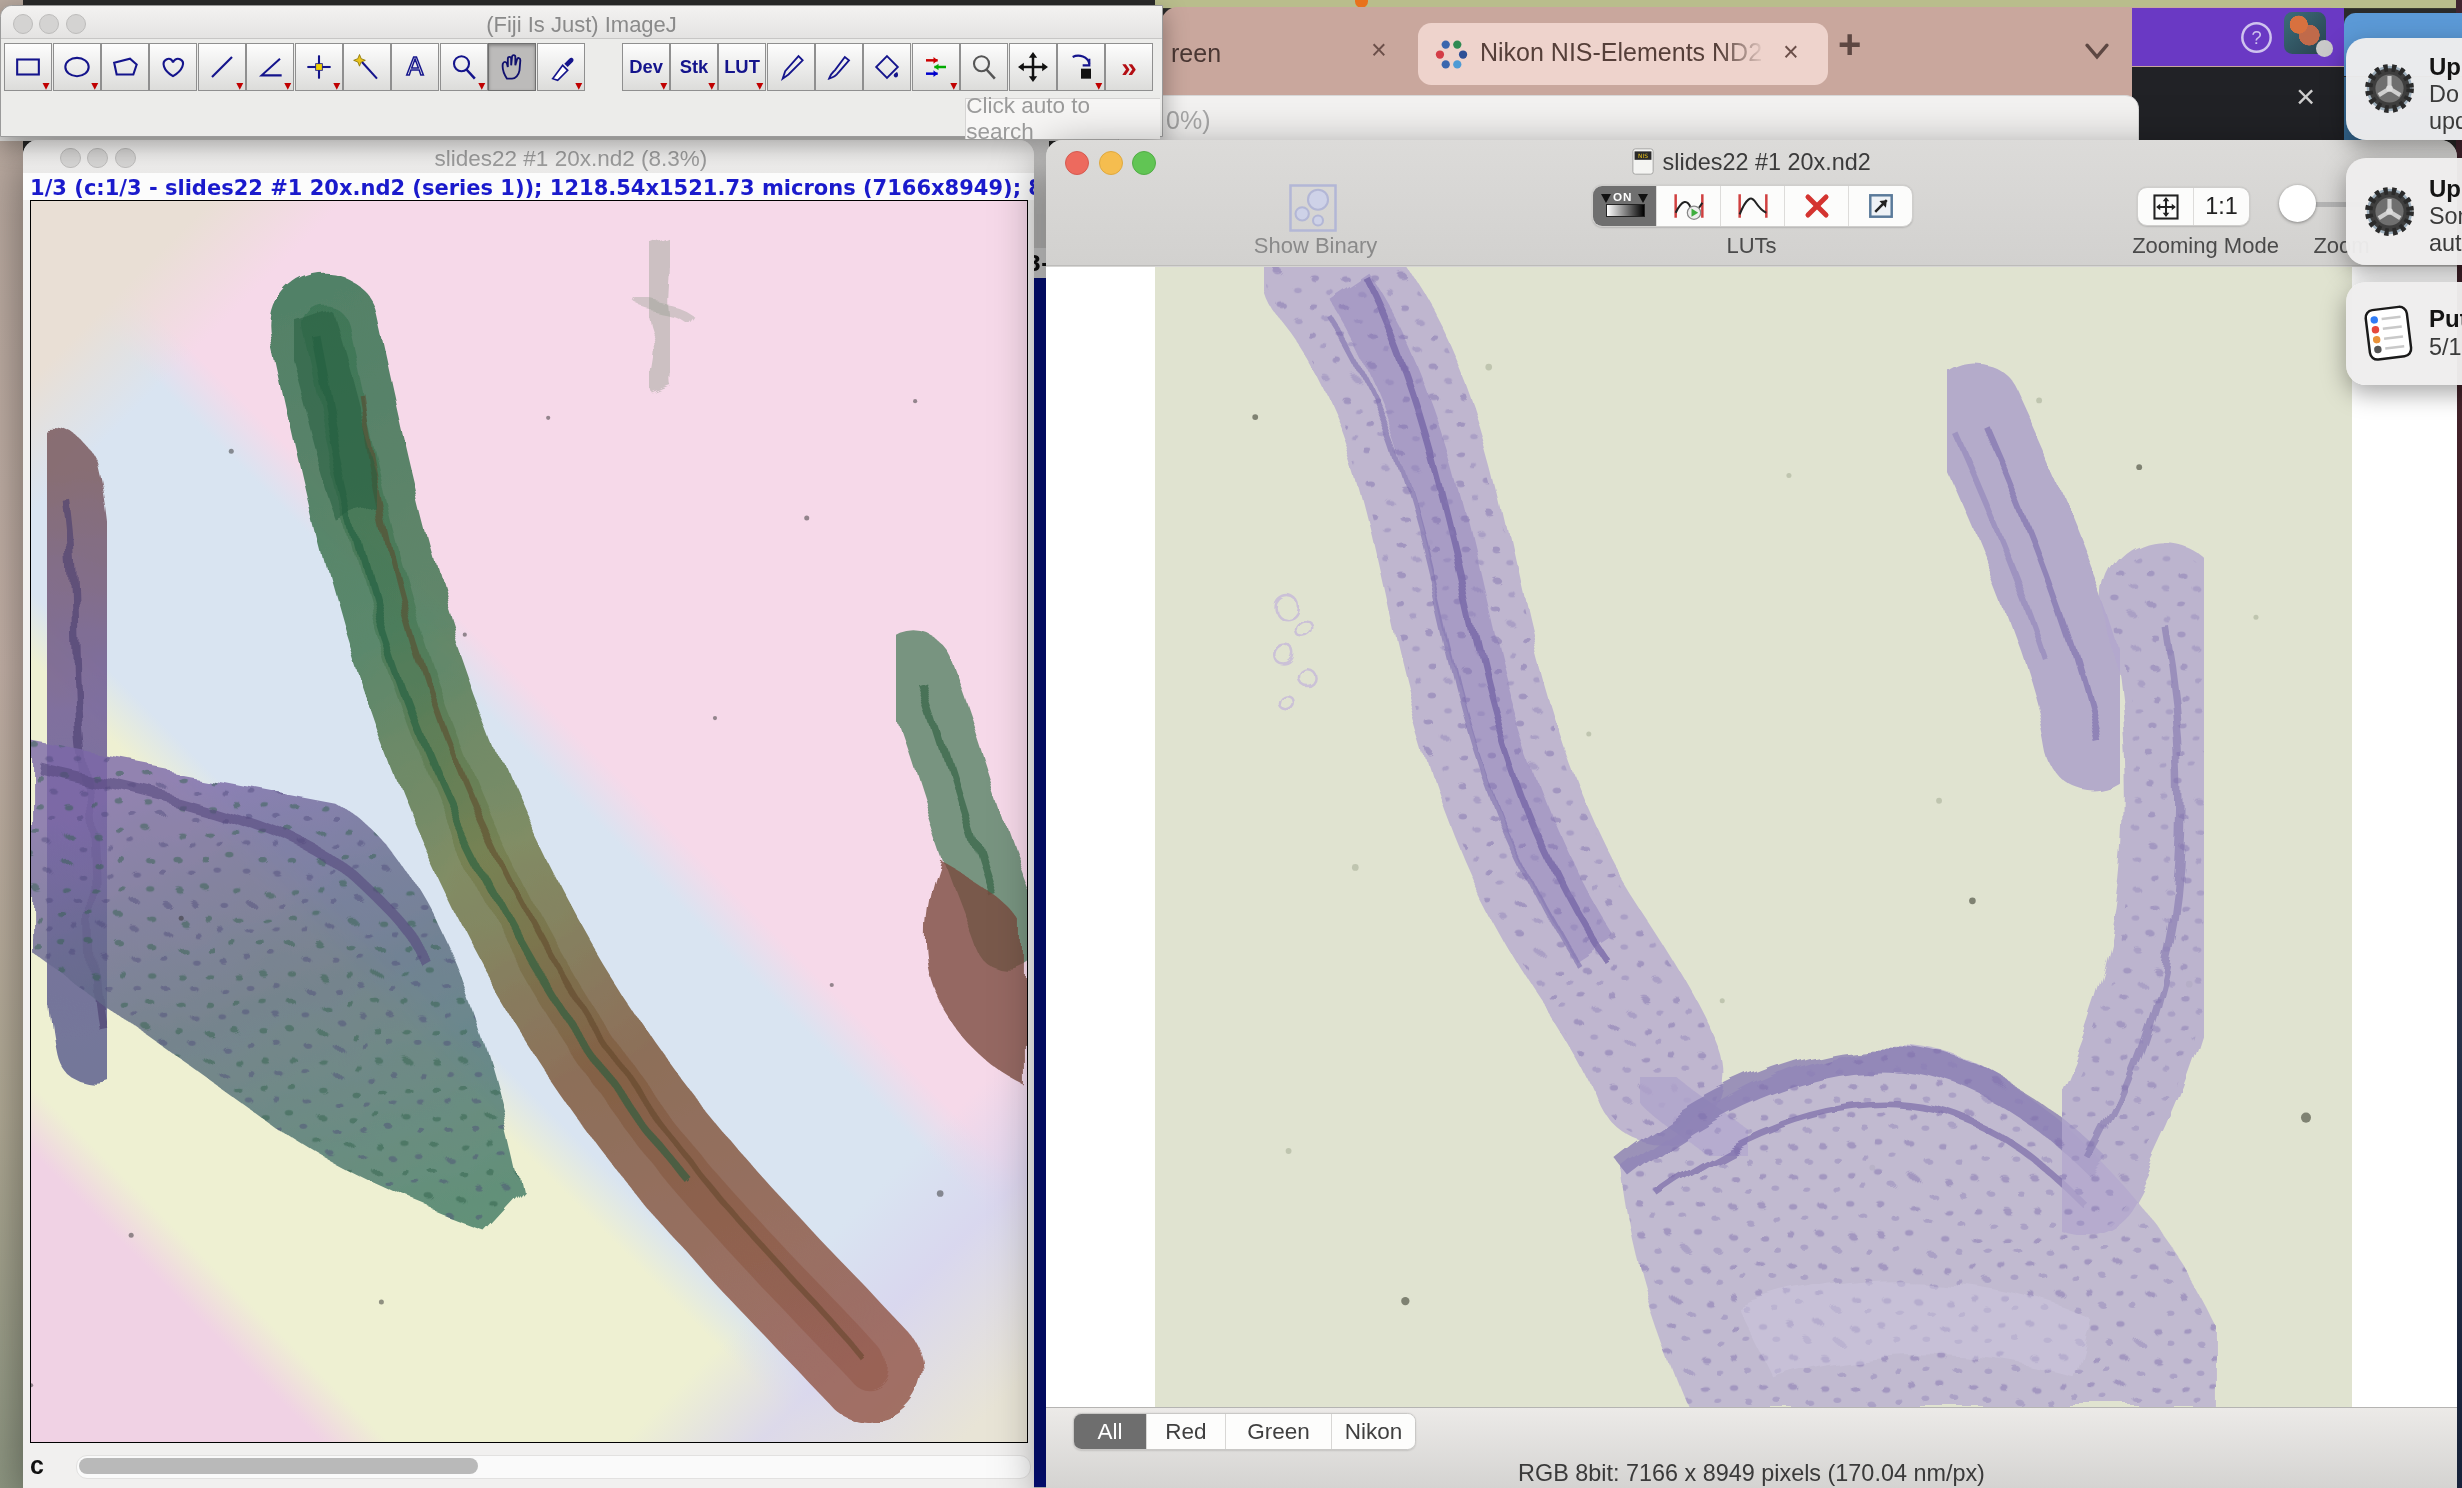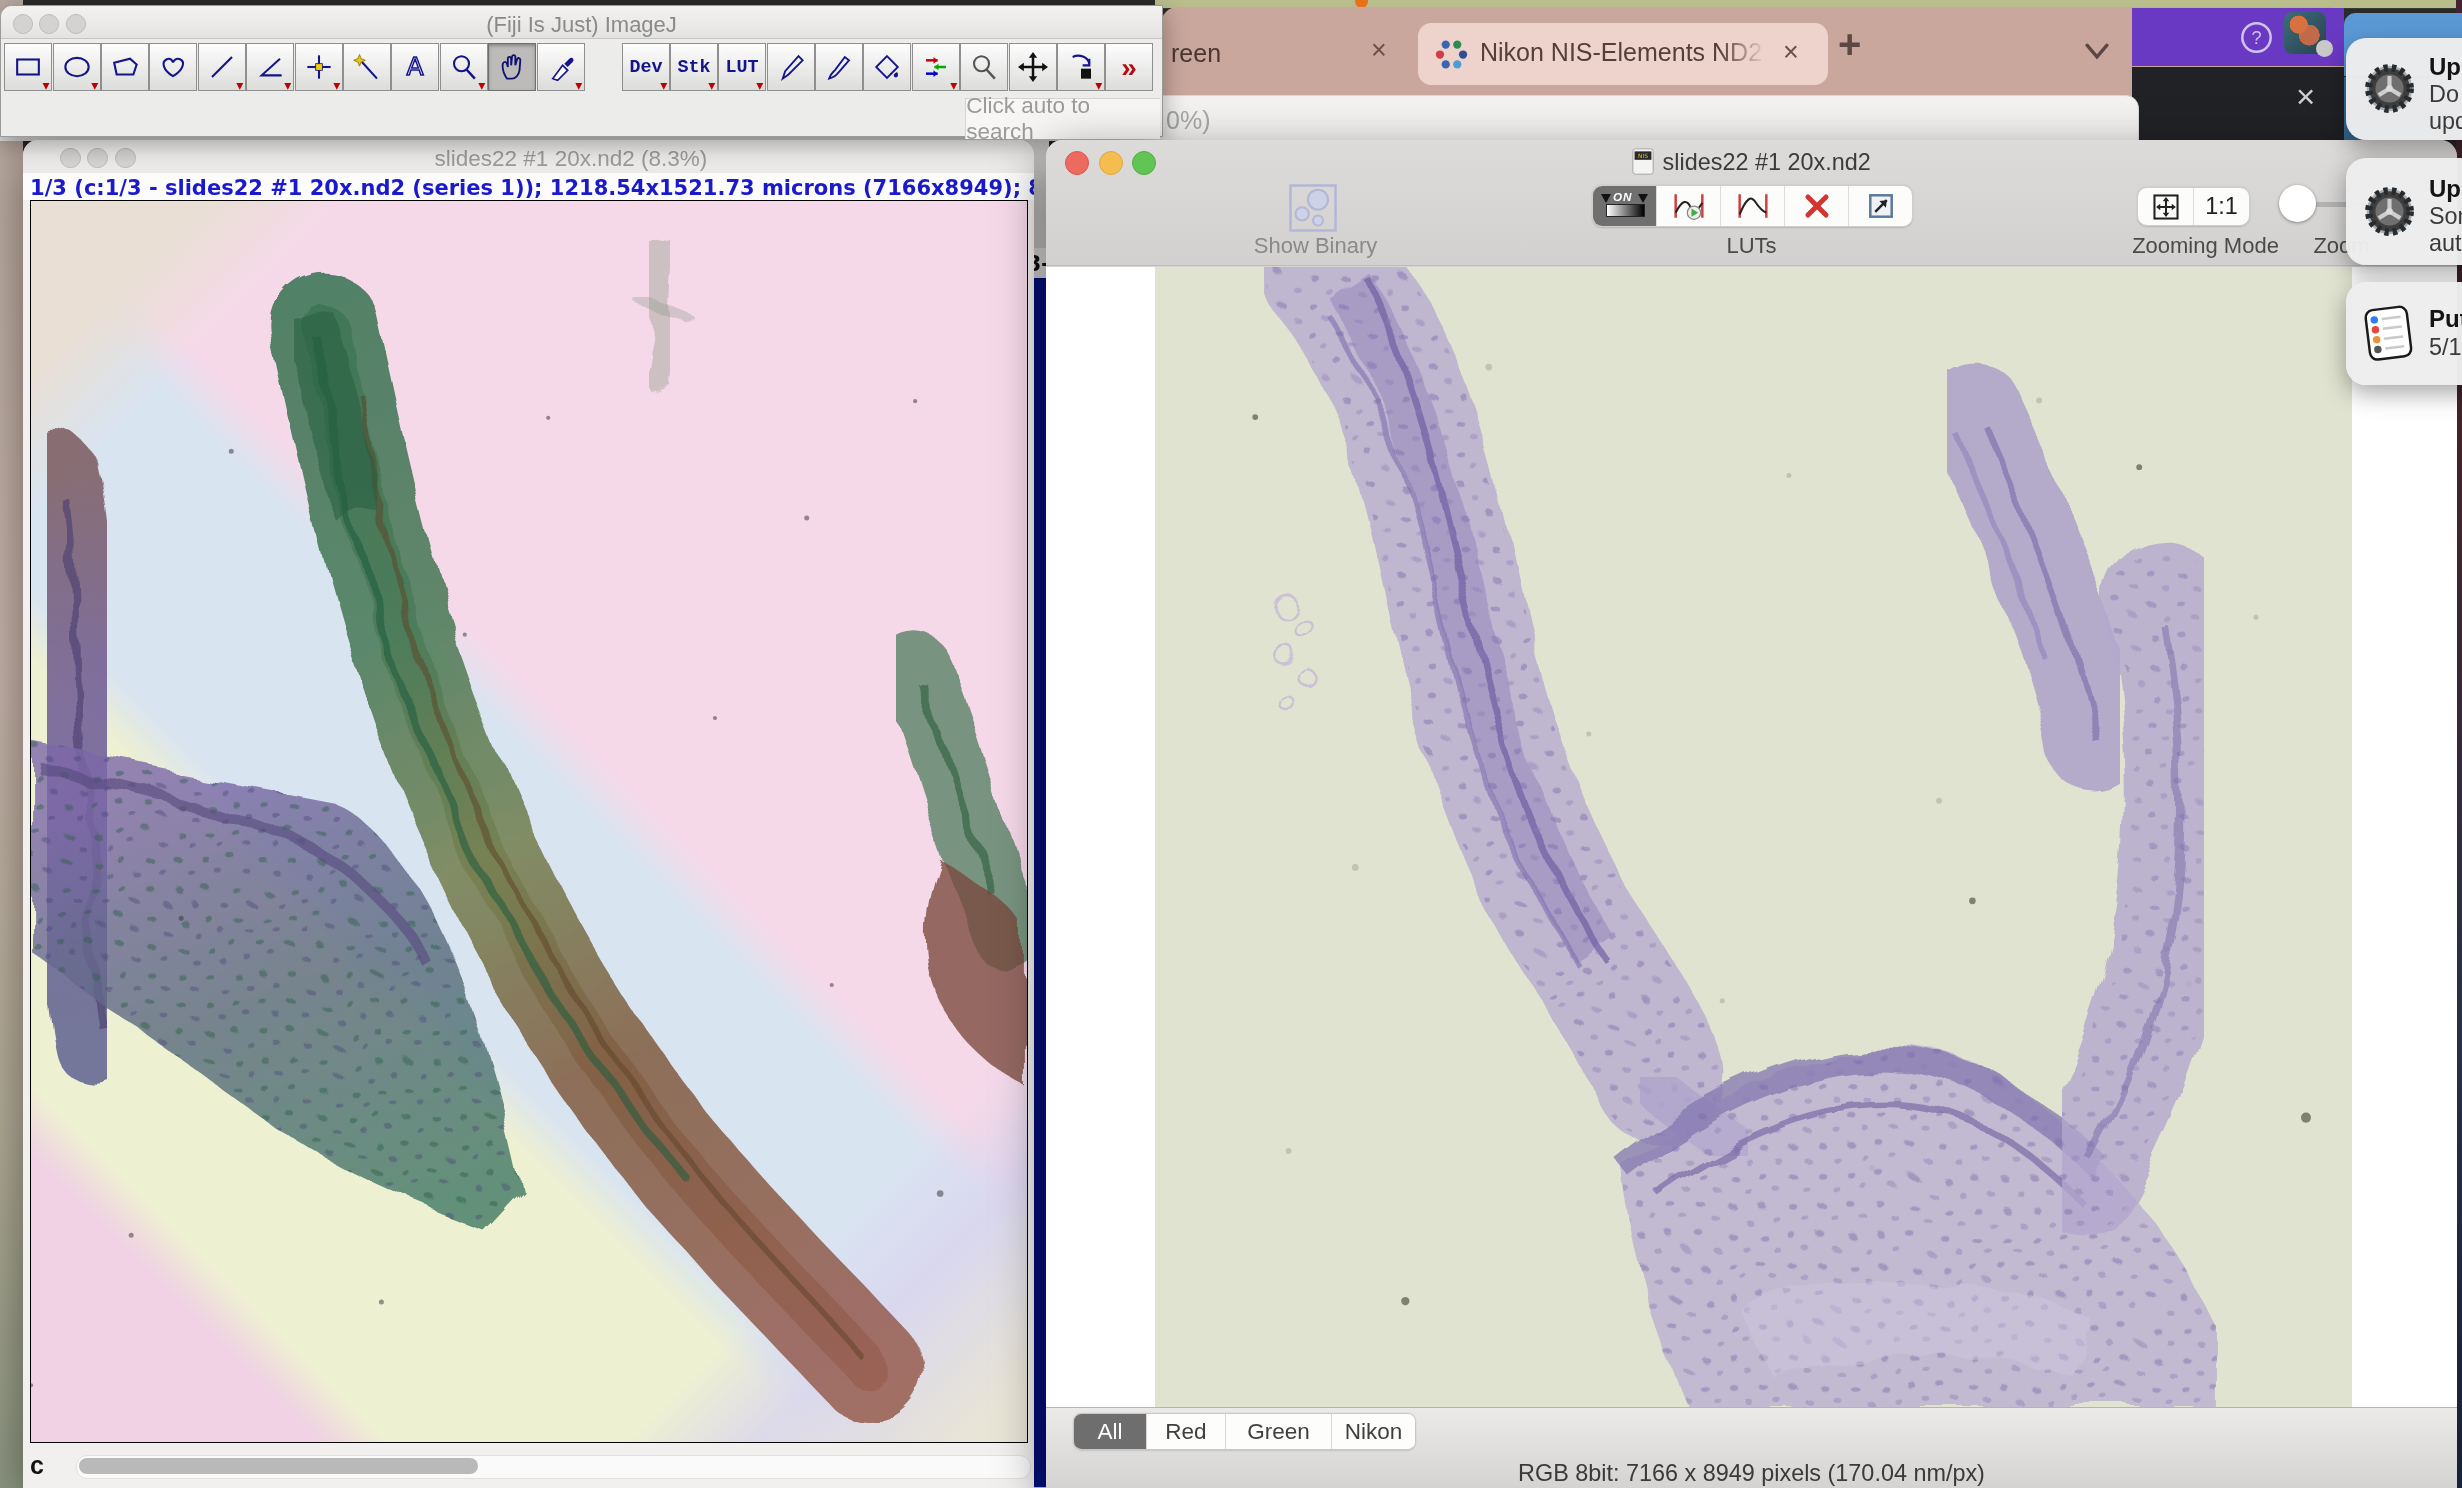--- a/index.html
+++ b/index.html
@@ -13,21 +13,21 @@
   
   #fiji{left:0;top:5px;width:1161px;height:130px;background:#ececea;border:0.8px solid #9a9a9a;
         border-radius:11.7px 0 0 0;box-shadow:0 8.3px 25px rgba(0,0,0,.35);}
   #fiji .titlebar{position:absolute;left:0;top:0;right:0;height:32px;border-bottom:0.8px solid #c7c6c5;
         background:linear-gradient(#f3f2f1,#e4e3e2);border-radius:11.7px 0 0 0;}
   .fj-title{position:absolute;width:100%;text-align:center;top:5.8px;font-size:22px;color:#8a8a8a;}
   .tbtn{position:absolute;top:37px;width:48px;height:48px;background:linear-gradient(#fdfdfd,#dcdcda);
         border:0.8px solid #8f8f8f;box-sizing:border-box;display:flex;align-items:center;justify-content:center;}
   .tbtn.pressed{background:#bcbbba;border:0.8px solid #6f6f6f;box-shadow:inset 0 1.7px 3.3px rgba(0,0,0,.3);}
   .tbtn .dd{position:absolute;right:1.7px;bottom:-1.7px;font-size:14px;color:#c00000;line-height:11.7px;}
-  .tbtn .txt{font-size:18.4px;font-weight:bold;color:#14148c;font-family:Liberation Mono, monospace;text-align:right;}
+  .tbtn .txt{font-size:18.4px;font-weight:bold;color:#14148c;font-family:Liberation Sans, sans-serif;text-align:right;}
   #fiji .status{position:absolute;left:6.7px;top:98px;font-size:22.5px;color:#111;
         font-family:"DejaVu Sans",sans-serif;white-space:nowrap;}
   #fiji .search{position:absolute;right:1.7px;top:92px;width:194px;height:40px;background:#f7f6f5;
         border-left:0.8px solid #d5d4d3;border-top:0.8px solid #d5d4d3;color:#9b9b9b;font-size:22.5px;
         display:flex;align-items:center;justify-content:center;}
   
   #ijwin{left:23.4px;top:140px;width:1011px;height:1348px;background:#f1f0ef;}
   #ijwin .titlebar{position:absolute;left:0;top:0;right:0;height:33px;background:linear-gradient(#f6f5f4,#ebeae9);
         border-bottom:0.8px solid #d8d7d6;border-radius:15px 15px 0 0;padding-left:42px;}
   .ij-title{position:absolute;width:100%;text-align:center;top:5.8px;font-size:22.5px;color:#9c9c9c;}
@@ -46,21 +46,21 @@
   #nikon{left:1046px;top:140px;width:1411px;height:1348px;background:#d6d5d3;border-radius:16.7px 16.7px 0 0;
          box-shadow:0 15px 50px rgba(0,0,0,.5);}
   #nikon .toolbar{position:absolute;left:0;top:0;right:0;height:125px;border-bottom:0.8px solid #bdbcba;
          background:linear-gradient(#dcdbd9,#d2d1cf);border-radius:16.7px 16.7px 0 0;}
   .nk-title{position:absolute;width:100%;top:8.3px;text-align:center;font-size:23.4px;color:#3b3b3b;}
   .nk-label{position:absolute;font-size:22px;color:#4a4a4a;}
   .seg{position:absolute;display:flex;background:#fcfcfb;border:0.8px solid #cfcecc;border-radius:10px;
        box-shadow:0 0.8px 1.7px rgba(0,0,0,.15);overflow:hidden;}
   .seg .s{width:63px;height:40px;display:flex;align-items:center;justify-content:center;border-right:0.8px solid #dddcda;}
   .seg .s:last-child{border-right:none;}
-  .seg .s.dark{background:#6f6f6f;font-style:italic;}
+  .seg .s.dark{background:#6f6f6f;}
   #nk-view{position:absolute;left:0;top:127px;right:0;height:1140px;background:#ffffff;overflow:hidden;}
   #nk-img{position:absolute;left:109px;top:0;width:1197px;height:1140px;background:#e0e3d0;}
   #nk-bottom{position:absolute;left:0;top:1267px;right:0;height:81px;border-top:0.8px solid #b5b4b2;
         background:linear-gradient(#eceae8,#d4d3d1);}
   .chan{display:flex;position:absolute;left:27px;top:5px;height:35px;border:0.8px solid #c9c8c6;border-radius:8.3px;
         overflow:hidden;box-shadow:0 0.8px 1.7px rgba(0,0,0,.12);}
   .chan .t{height:35px;display:flex;align-items:center;justify-content:center;background:#fdfdfc;
         color:#3f3f3f;font-size:22.5px;border-right:0.8px solid #d8d7d5;}
   .chan .t:last-child{border-right:none;}
   .chan .t.sel{background:#6e6e6e;color:#fff;}

